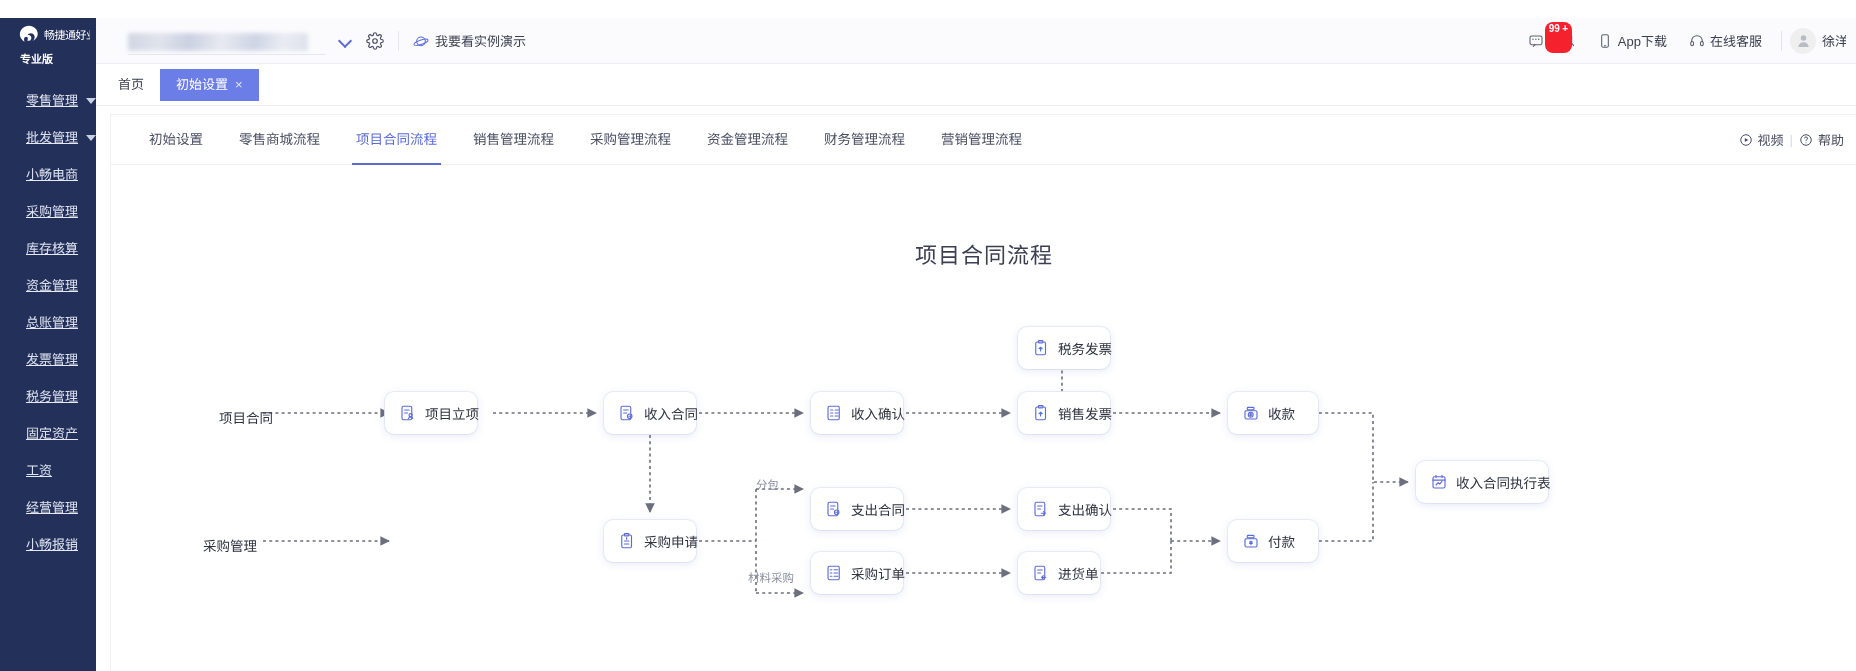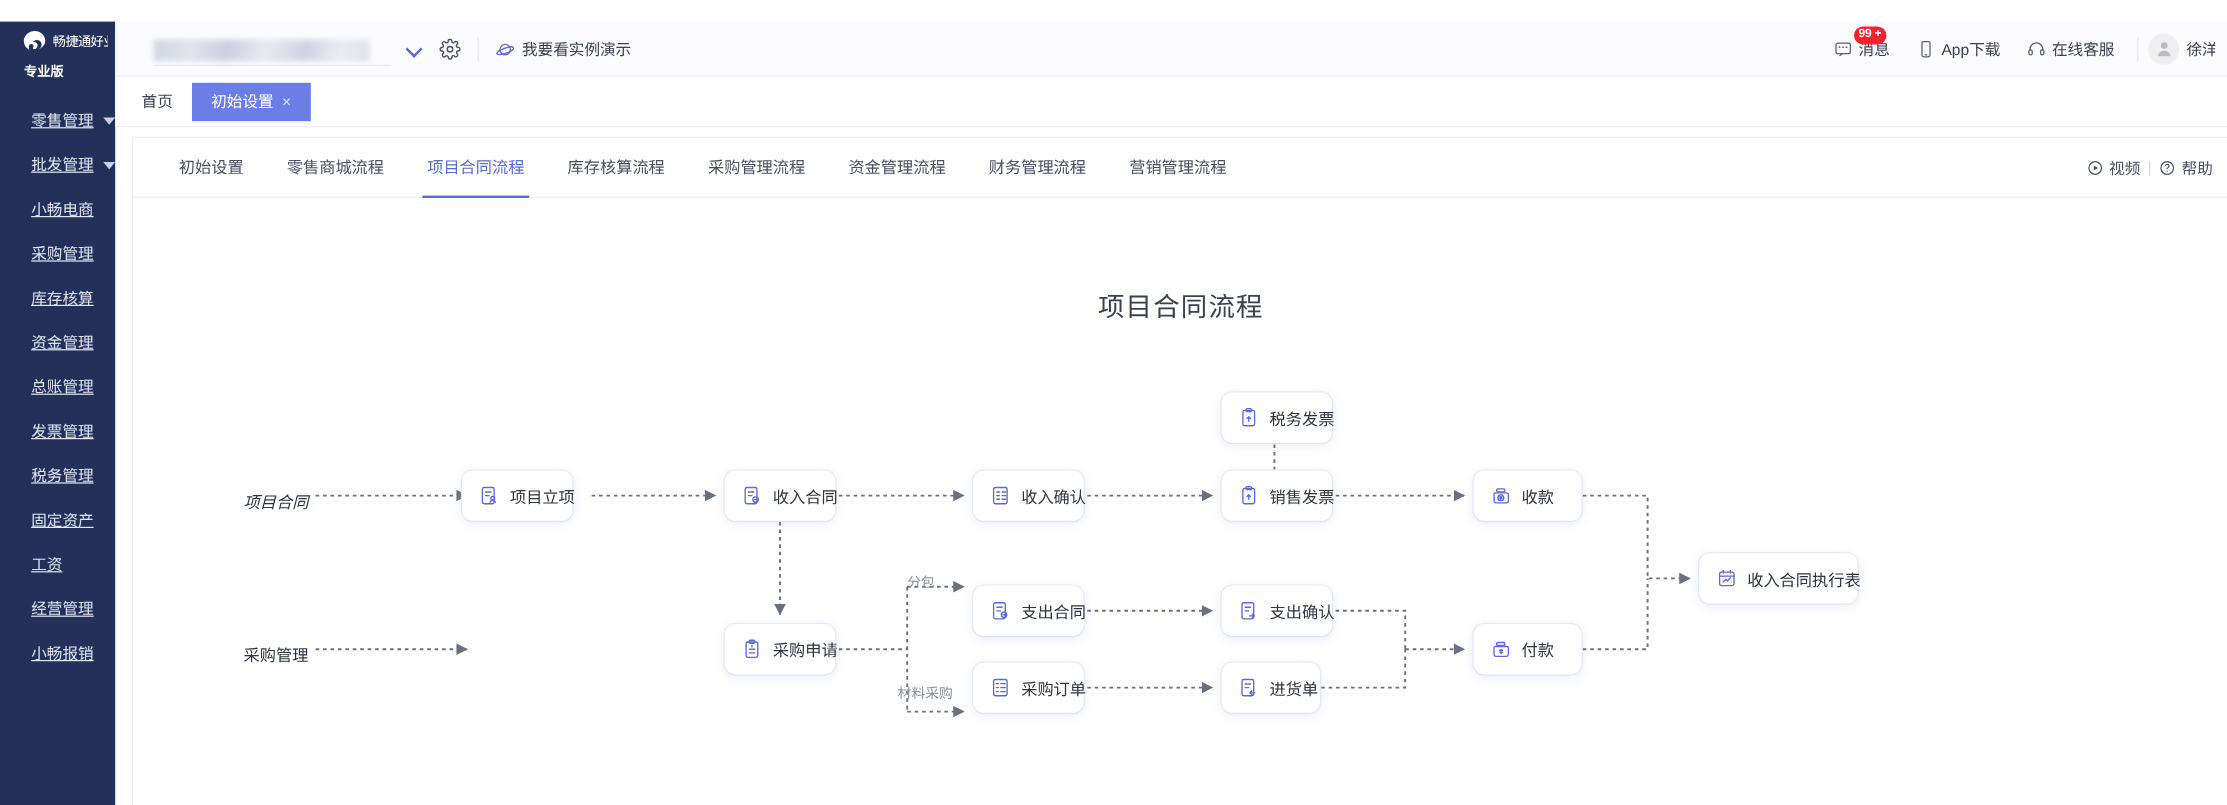--- a/index.html
+++ b/index.html
@@ -77,21 +77,21 @@
 
   .hdr-right { margin-left:auto; display:flex; align-items:center; padding-right:10px; gap:0; }
   .hdr-btn {
     display:flex; align-items:center; gap:5px; font-size:13px; color:#3b3f50;
     padding:0 11px; position:relative; cursor:pointer; white-space:nowrap;
   }
   .hdr-btn .ic { width:16px; height:16px; color:#5a6070; }
   .badge {
     position:absolute; top:-9px; left:28px;
     background:#f5222d; color:#fff; font-size:10px; line-height:14px;
-    height:15px; min-width:26px; padding:0 4px; border-radius:8px;
+    height:31px; min-width:26px; padding:0 4px; border-radius:8px;
     text-align:center; font-weight:bold; letter-spacing:-0.2px;
   }
   .hdr-sep { width:1px; height:20px; background:#e1e4ec; margin:0 8px; }
   .avatar {
     width:26px; height:26px; border-radius:50%; background:#efefef;
     display:flex; align-items:center; justify-content:center; color:#b9bcc4;
   }
   .uname { font-size:13px; color:#3b3f50; margin-left:6px; white-space:nowrap; max-width:24px; overflow:hidden; }
 
   
@@ -291,21 +291,21 @@
         <span class="x">×</span>
       </div>
     </div>
 
   <div class="content">
     <div class="subnav">
       <div id="subtabs" style="display:flex;align-items:center;">
           <div class="subtab">初始设置</div>
           <div class="subtab">零售商城流程</div>
           <div class="subtab active">项目合同流程</div>
-          <div class="subtab">库存核算流程</div>
+          <div class="subtab">销售管理流程</div>
           <div class="subtab">采购管理流程</div>
           <div class="subtab">资金管理流程</div>
           <div class="subtab">财务管理流程</div>
           <div class="subtab">营销管理流程</div>
         </div>
       <div class="subnav-right">
         <span class="grp">
           <span class="sn-ic">
             <svg viewBox="0 0 24 24" width="14" height="14" fill="none" stroke="currentColor" stroke-width="1.7">
               <circle cx="12" cy="12" r="9"></circle>
@@ -368,21 +368,21 @@
 
           <path d="M1002 344 L1060 344 L1060 376"></path>
           <path d="M990 408 L1060 408 L1060 376"></path>
           <path d="M1060 376 L1109 376" marker-end="url(#ah)"></path>
 
           <path d="M1208 376 L1262 376 L1262 317"></path>
         </g>
       </svg>
 
       <div id="flow-nodes">
-          <div class="lane-label" style="left: 92px; top: 242px; font-style: italic;">项目合同</div>
+          <div class="lane-label" style="left: 108px; top: 242px;">项目合同</div>
           <div class="lane-label" style="left: 92px; top: 370px;">采购管理</div>
           <div class="node" style="left: 274px; top: 227px; width: 92px; text-align: center;">
             <span class="nic"><svg viewBox="0 0 24 24" width="18" height="18" fill="none" stroke="currentColor" stroke-width="1.5" stroke-linecap="round" stroke-linejoin="round">
                 <rect x="4" y="3" width="13" height="18" rx="2"></rect>
                 <path d="M7.5 8h6M7.5 12h4"></path>
                 <circle cx="15.5" cy="15" r="2.1"></circle>
                 <path d="M12.6 19.4a3 3 0 0 1 5.8 0"></path>
               </svg></span>
             <span>项目立项</span>
           </div>

